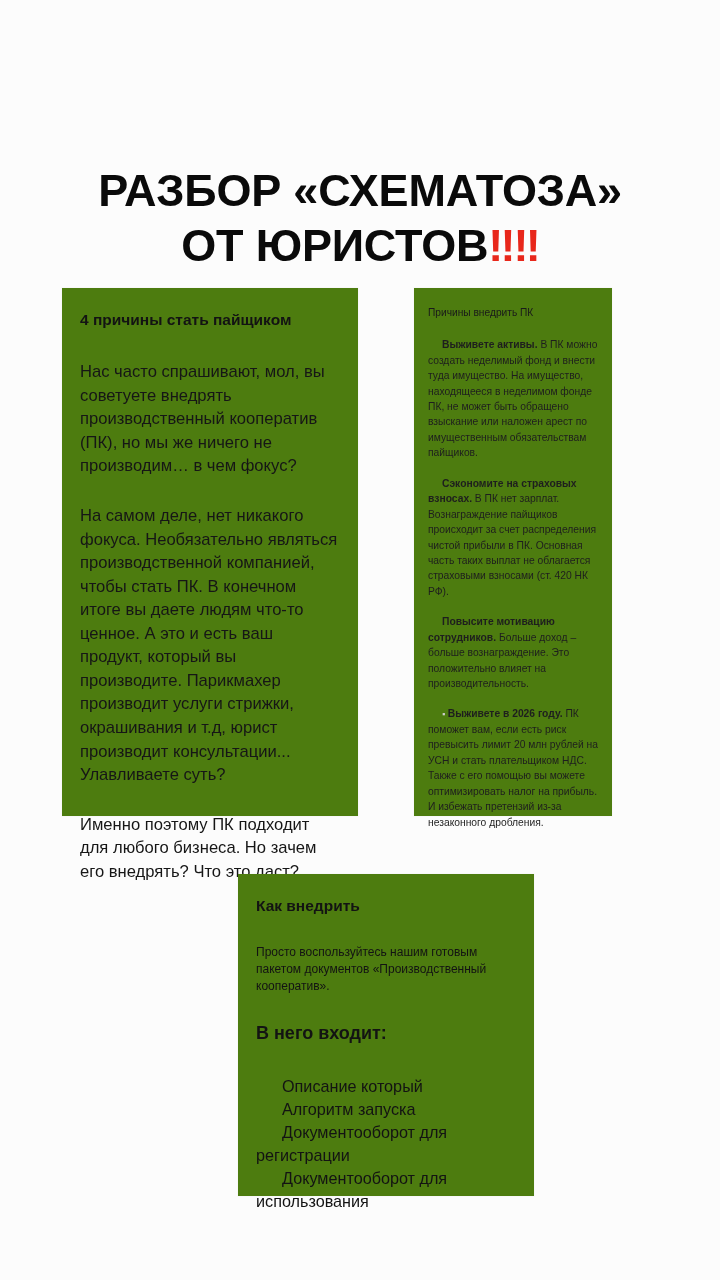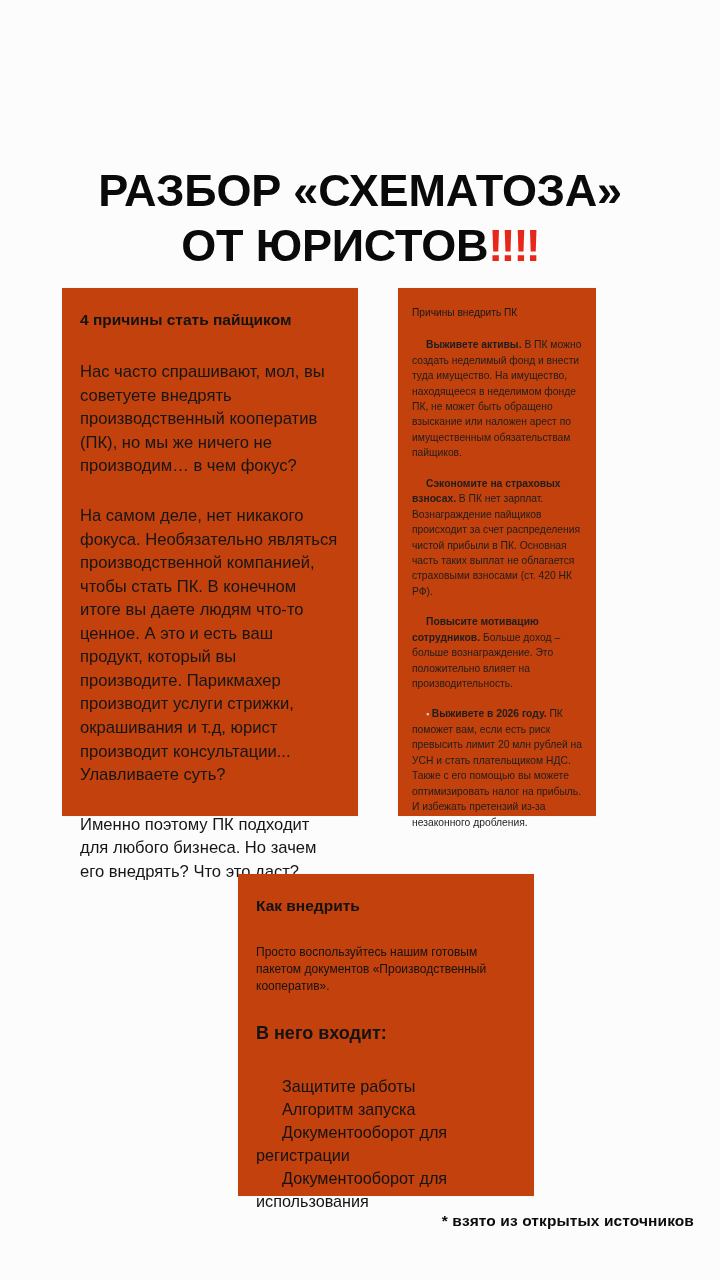--- a/index.html
+++ b/index.html
@@ -38,32 +38,32 @@
   .headline .l1 { display: block; margin-top: 36px; }
   .headline .l2 { display: block; white-space: nowrap; }
   .bangs {
     color: #e8271b;
     letter-spacing: -2px;
   }
 
   
   .card {
     position: absolute;
-    background: #c2410c;
+    background: #4d7c0f;
     box-shadow: 0 0 0 0.5px rgba(0,0,0,0.035);
   }
 
   #card-left {
     left: 62px;
     top: 288px;
     width: 296px;
     height: 528px;
   }
   #card-right {
-    left: 398px;
+    left: 414px;
     top: 288px;
     width: 198px;
     height: 528px;
   }
   #card-bottom {
     left: 238px;
     top: 874px;
     width: 296px;
     height: 322px;
   }
@@ -200,23 +200,22 @@
       </p>
     </div>
   </div>
 
   <div class="card" id="card-bottom">
     <div class="bottom-inner">
       <div class="bottom-title">Как внедрить</div>
       <p class="bottom-para">Просто воспользуйтесь нашим готовым пакетом документов «Производственный кооператив».</p>
       <div class="bottom-sub">В него входит:</div>
       <ul class="bottom-list">
-        <li>Защитите работы</li>
+        <li>Описание который</li>
         <li>Алгоритм запуска</li>
         <li>Документооборот для регистрации</li>
         <li>Документооборот для использования</li>
       </ul>
     </div>
   </div>
 
-  <div class="footnote">* взято из открытых источников</div>
 
 </div>
 
 </body></html>

